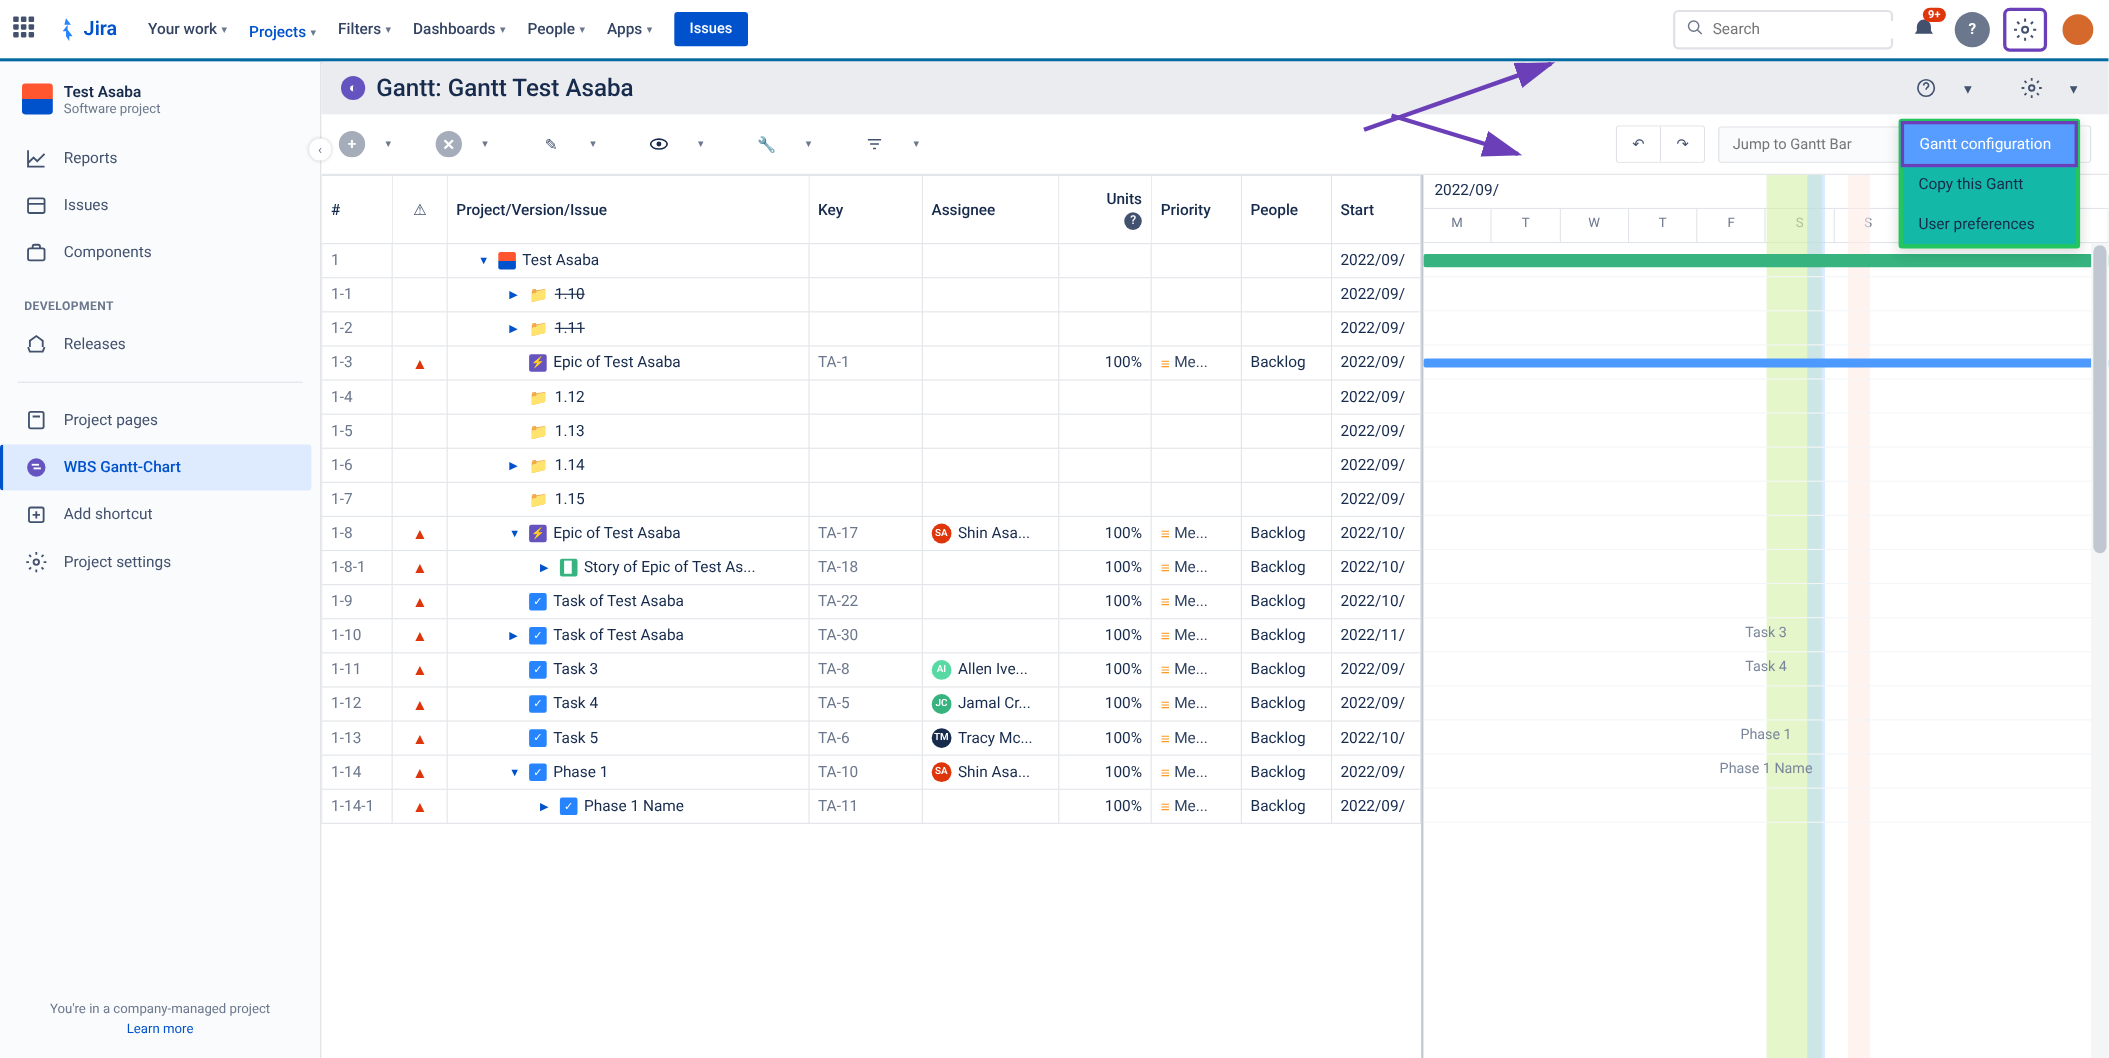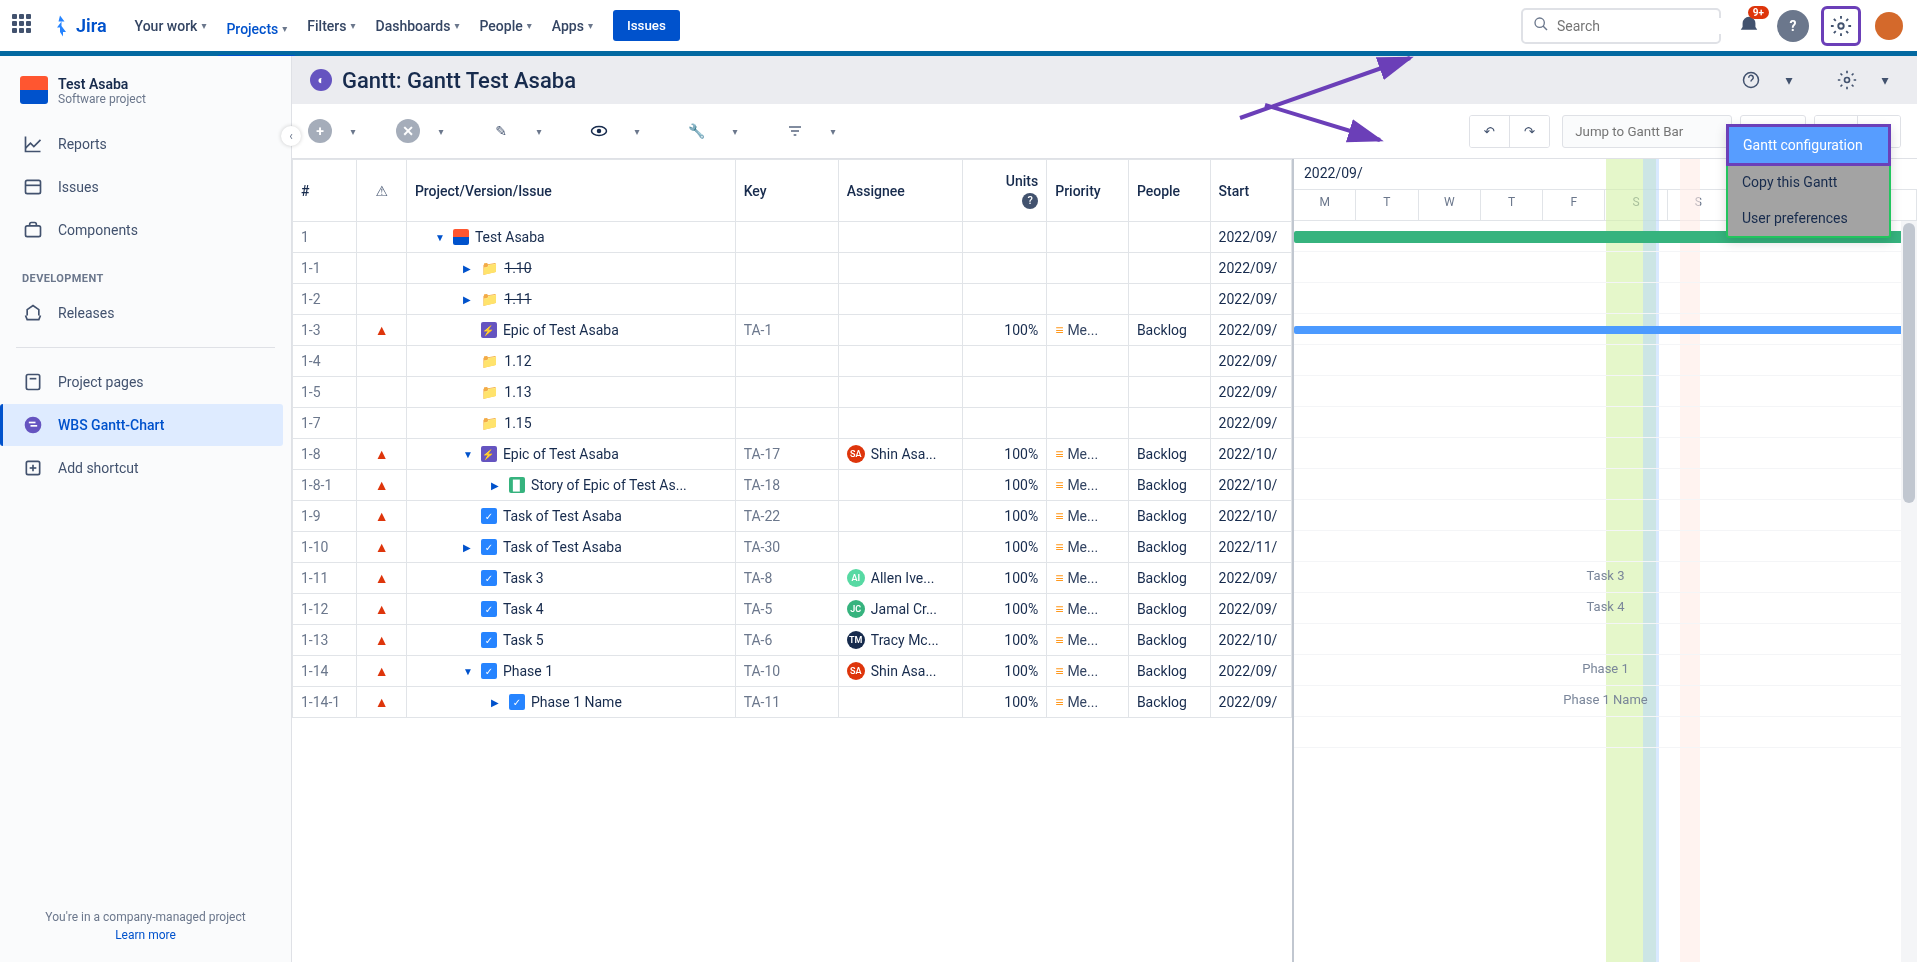--- a/index.html
+++ b/index.html
@@ -1,17 +1,17 @@
 <!DOCTYPE html>
 <html><head>
 <meta charset="utf-8">
 <style>
 * { margin:0; padding:0; box-sizing:border-box; font-family:-apple-system,BlinkMacSystemFont,"Segoe UI",Roboto,sans-serif; }
 body { background:#fff; color:#172b4d; font-size:14px; overflow:hidden; }
-.topbar { height:56px; border-bottom:5px solid #0369a1; display:flex; align-items:center; padding:0 12px; gap:4px; background:#fff; }
+.topbar { height:56px; border-bottom:3px solid #0369a1; display:flex; align-items:center; padding:0 12px; gap:4px; background:#fff; }
 .app-switch { width:24px; height:24px; display:grid; grid-template-columns:repeat(3,5px); grid-template-rows:repeat(3,5px); gap:2px; cursor:pointer; margin-right:8px; }
 .app-switch span { background:#42526e; border-radius:1px; }
 .jira-logo { display:flex; align-items:center; gap:4px; color:#0052cc; font-weight:600; font-size:18px; margin-right:16px; cursor:pointer; }
 .jira-logo svg { width:24px; height:24px; }
 .nav-item { padding:6px 8px; color:#344563; cursor:pointer; display:flex; align-items:center; gap:4px; font-weight:500; border-radius:3px; }
 .nav-item.active { color:#0052cc; border-bottom:3px solid #0052cc; padding-bottom:15px; margin-bottom:-18px; }
 .chevron { font-size:10px; color:#6b778c; }
 .create-btn { background:#0052cc; color:#fff; border:none; padding:8px 14px; border-radius:3px; font-weight:500; cursor:pointer; margin-left:8px; }
 .spacer { flex:1; }
 .search-box { width:200px; height:36px; border:2px solid #dfe1e6; border-radius:5px; display:flex; align-items:center; padding:0 10px; gap:8px; color:#7a869a; }
@@ -91,21 +91,21 @@
 .tl-row { height:31px; border-bottom:1px solid #f4f5f7; position:relative; }
 .tl-bar { position:absolute; height:12px; top:10px; border-radius:2px; }
 .tl-bar.green { background:#36b37e; left:0; right:0; }
 .tl-bar.blue { background:#4c9aff; left:0; right:0; top:12px; height:8px; }
 .tl-highlight { position:absolute; top:0; bottom:0; left:50%; width:50px; background:#d3f1a7; opacity:.6; }
 .tl-weekend { position:absolute; top:0; bottom:0; background:#ffebe6; width:20px; left:62%; opacity:.6; }
 .tl-today { position:absolute; top:0; bottom:0; left:56%; width:16px; background:#b3d4ff; opacity:.5; }
 .tl-label { position:absolute; left:50%; transform:translateX(-50%); color:#7a869a; font-size:13px; top:6px; }
 .tl-scroll { position:absolute; right:0; top:62px; bottom:0; width:16px; background:#f4f5f7; }
 .tl-scroll-thumb { background:#c1c7d0; width:12px; margin:2px; height:280px; border-radius:6px; }
-.settings-menu { position:absolute; right:26px; top:124px; width:165px; background:#a3a3a3; border:2px solid #22c55e; box-shadow:0 4px 12px rgba(0,0,0,.15); border-radius:3px; z-index:100; }
+.settings-menu { position:absolute; right:26px; top:108px; width:165px; background:#14b8a6; border:4px solid #22c55e; box-shadow:0 4px 12px rgba(0,0,0,.15); border-radius:3px; z-index:100; }
 .settings-menu-item { padding:10px 14px; cursor:pointer; color:#172b4d; }
 .settings-menu-item.hl { background:#579dff; color:#fff; border:3px solid #6b3fb8; margin:-2px; }
 .arrow { position:absolute; z-index:50; pointer-events:none; }
 </style>
 </head>
 <body>
 
 <div class="topbar">
   <div class="app-switch">
     <span></span>
@@ -254,20 +254,29 @@
         <div class="side-item">
           <span class="icon">
             <svg width="20" height="20" viewBox="0 0 24 24" fill="none" stroke="currentColor" stroke-width="2">
               <rect x="4" y="4" width="16" height="16" rx="2"></rect>
               <line x1="12" y1="8" x2="12" y2="16"></line>
               <line x1="8" y1="12" x2="16" y2="12"></line>
             </svg>
           </span>
           <span>Add shortcut</span>
         </div>
+        <div class="side-item">
+          <span class="icon">
+            <svg width="20" height="20" viewBox="0 0 24 24" fill="none" stroke="currentColor" stroke-width="2">
+              <circle cx="12" cy="12" r="3"></circle>
+              <path d="M12 1v3m0 16v3M4.2 4.2l2.1 2.1m11.4 11.4l2.1 2.1M1 12h3m16 0h3M4.2 19.8l2.1-2.1m11.4-11.4l2.1-2.1"></path>
+            </svg>
+          </span>
+          <span>Project settings</span>
+        </div>
       </div>
     <div class="sidebar-footer">
       <span>You're in a company-managed project</span>
       <a href="#">Learn more</a>
     </div>
   </div>
 
   <div class="content">
     <div class="page-header">
       <div class="badge">◐</div>
@@ -459,20 +468,37 @@
     <td>2022/09/</td>
               </tr>
               <tr>
     <td class="num">1-5</td>
     <td style="text-align:center"></td>
     <td>
                   <div class="row-item" style="padding-left:48px">
                     <span class="expand"></span>
                     <span class="folder-icon">📁</span>
                     <span class="link ">1.13</span>
+                  </div>
+                </td>
+    <td class="key"></td>
+    <td></td>
+    <td style="text-align:right"></td>
+    <td></td>
+    <td></td>
+    <td>2022/09/</td>
+              </tr>
+              <tr>
+    <td class="num">1-6</td>
+    <td style="text-align:center"></td>
+    <td>
+                  <div class="row-item" style="padding-left:48px">
+                    <span class="expand">▶</span>
+                    <span class="folder-icon">📁</span>
+                    <span class="link ">1.14</span>
                   </div>
                 </td>
     <td class="key"></td>
     <td></td>
     <td style="text-align:right"></td>
     <td></td>
     <td></td>
     <td>2022/09/</td>
               </tr>
               <tr>

